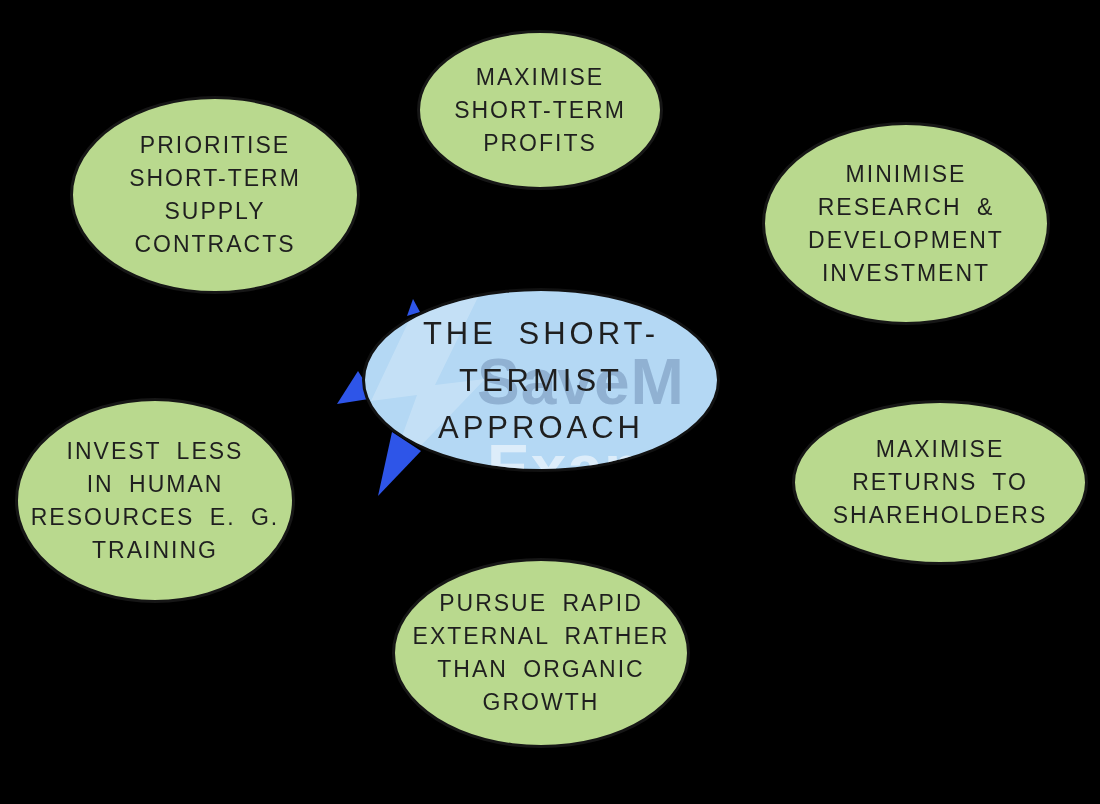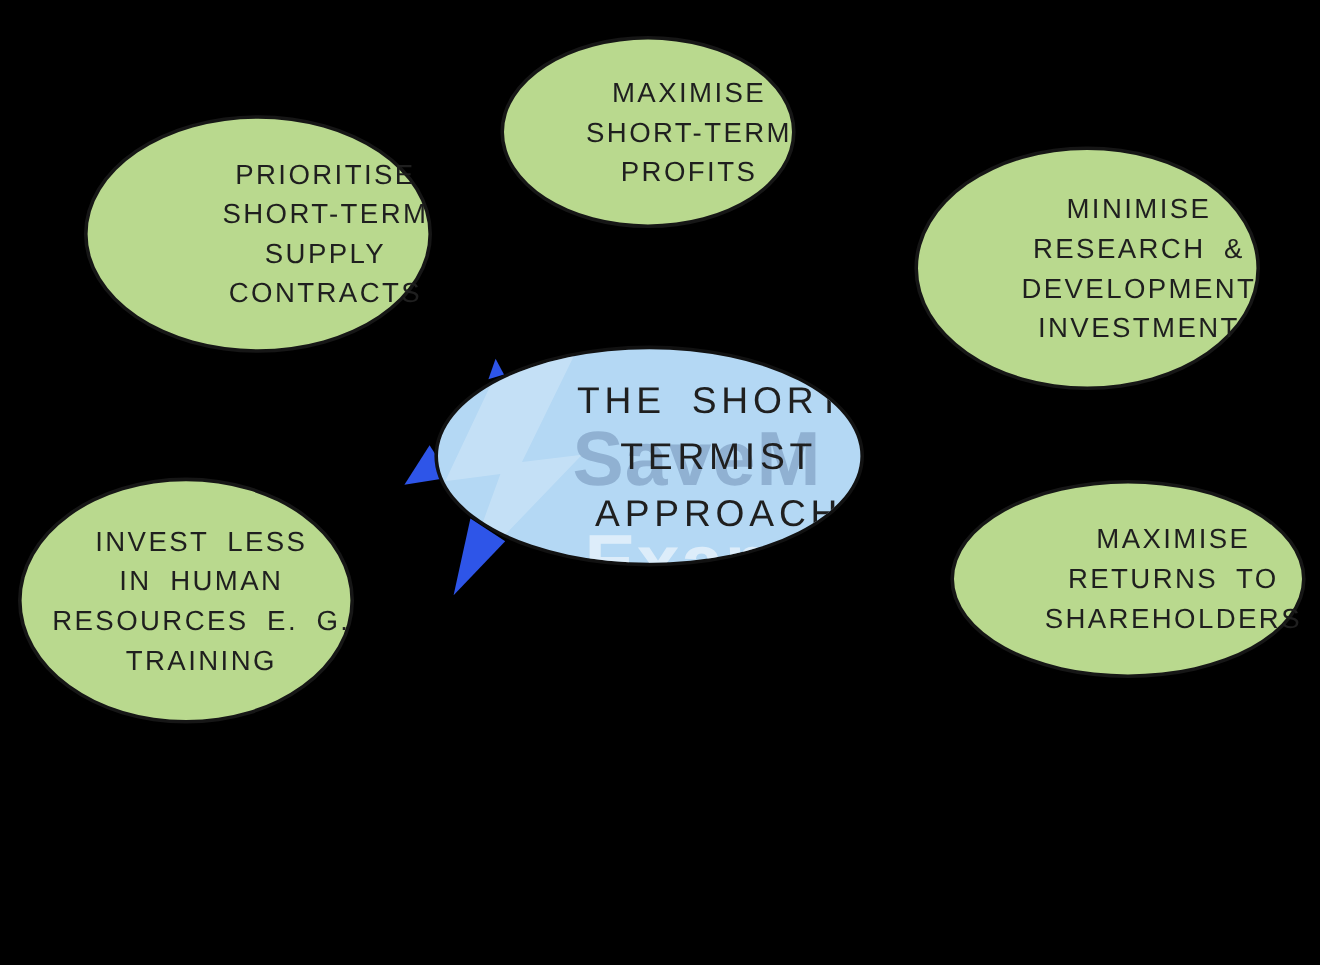--- a/index.html
+++ b/index.html
@@ -25,21 +25,21 @@
     position: absolute;
     left: 0; top: 0;
     width: 1100px; height: 804px;
     z-index: 1;
   }
   .bubble {
     position: absolute;
     border-radius: 50%;
     display: flex;
     align-items: center;
-    justify-content: flex-end;
+    justify-content: center;
     text-align: center;
     z-index: 2;
   }
   .bubble-label {
     white-space: pre-line;
     color: var(--text-dark);
     font-weight: 500;
   }
   .green {
     background: var(--bubble-green);
@@ -140,14 +140,20 @@
 RESOURCES E. G.
 TRAINING</div>
   </div>
 
   <div class="bubble green b-mid-right">
     <div class="bubble-label">MAXIMISE
 RETURNS TO
 SHAREHOLDERS</div>
   </div>
 
+  <div class="bubble green b-bottom">
+    <div class="bubble-label">PURSUE RAPID
+EXTERNAL RATHER
+THAN ORGANIC
+GROWTH</div>
+  </div>
 
 </div>
 
 </body></html>

